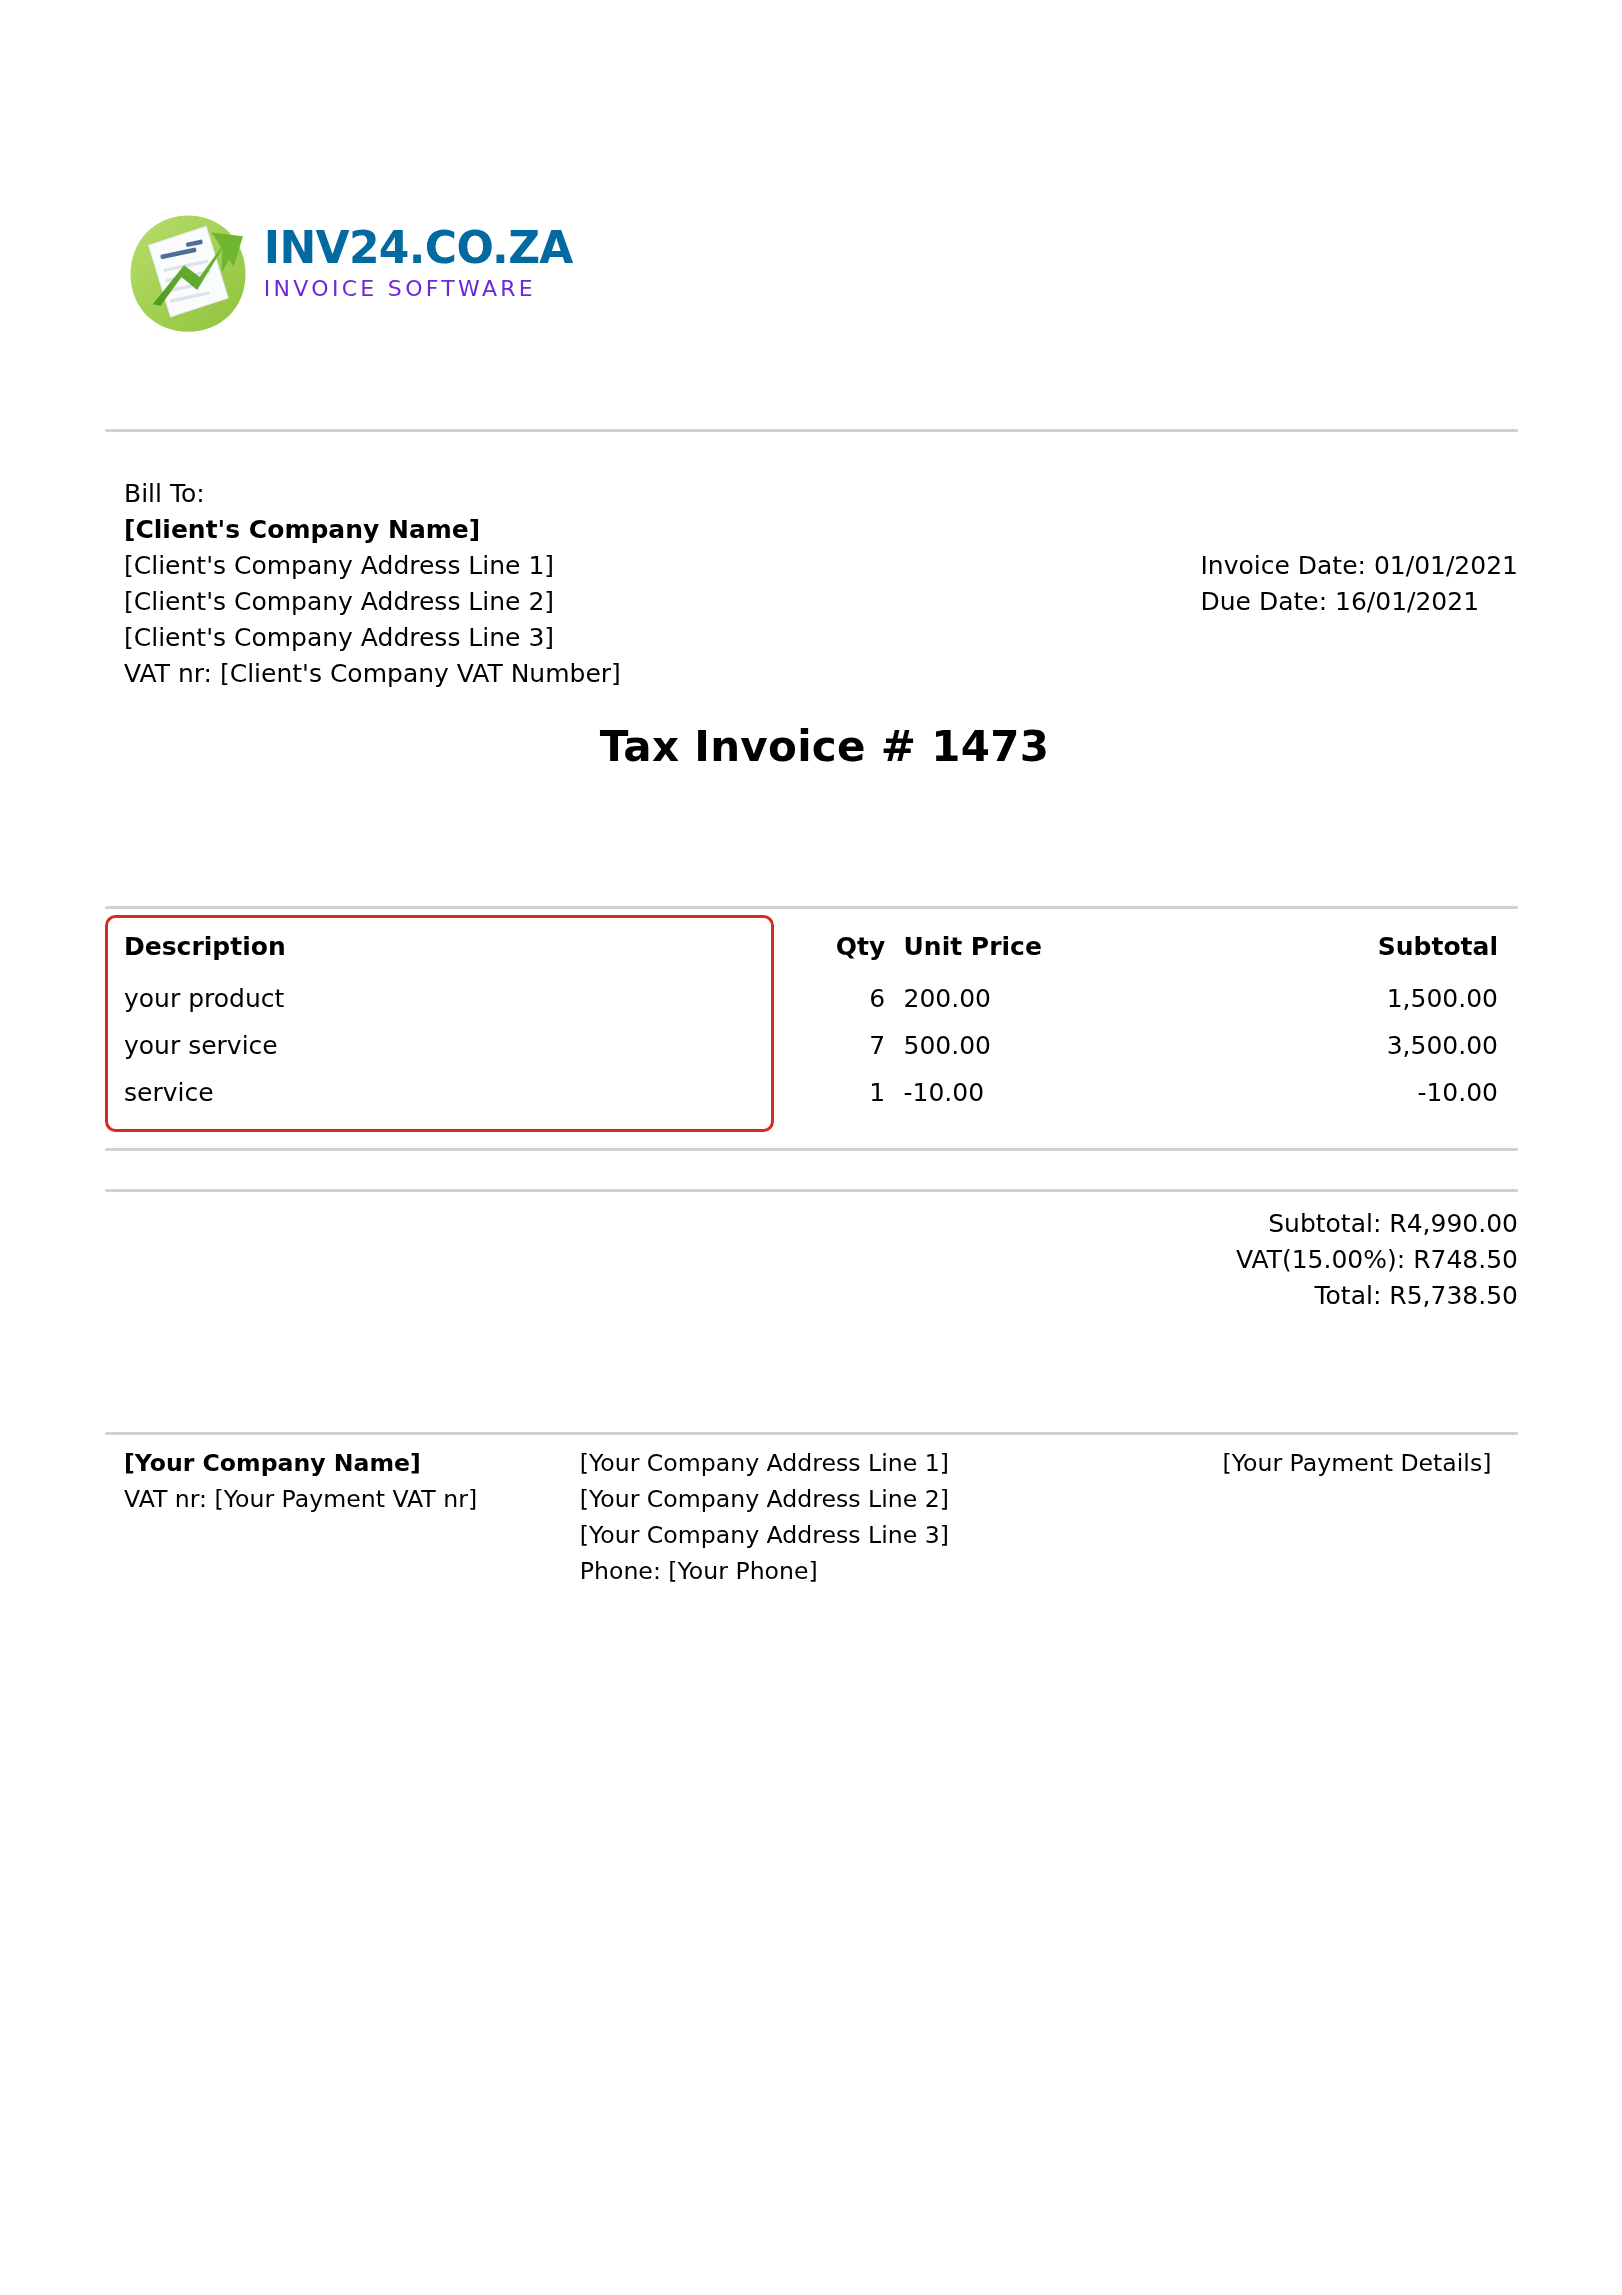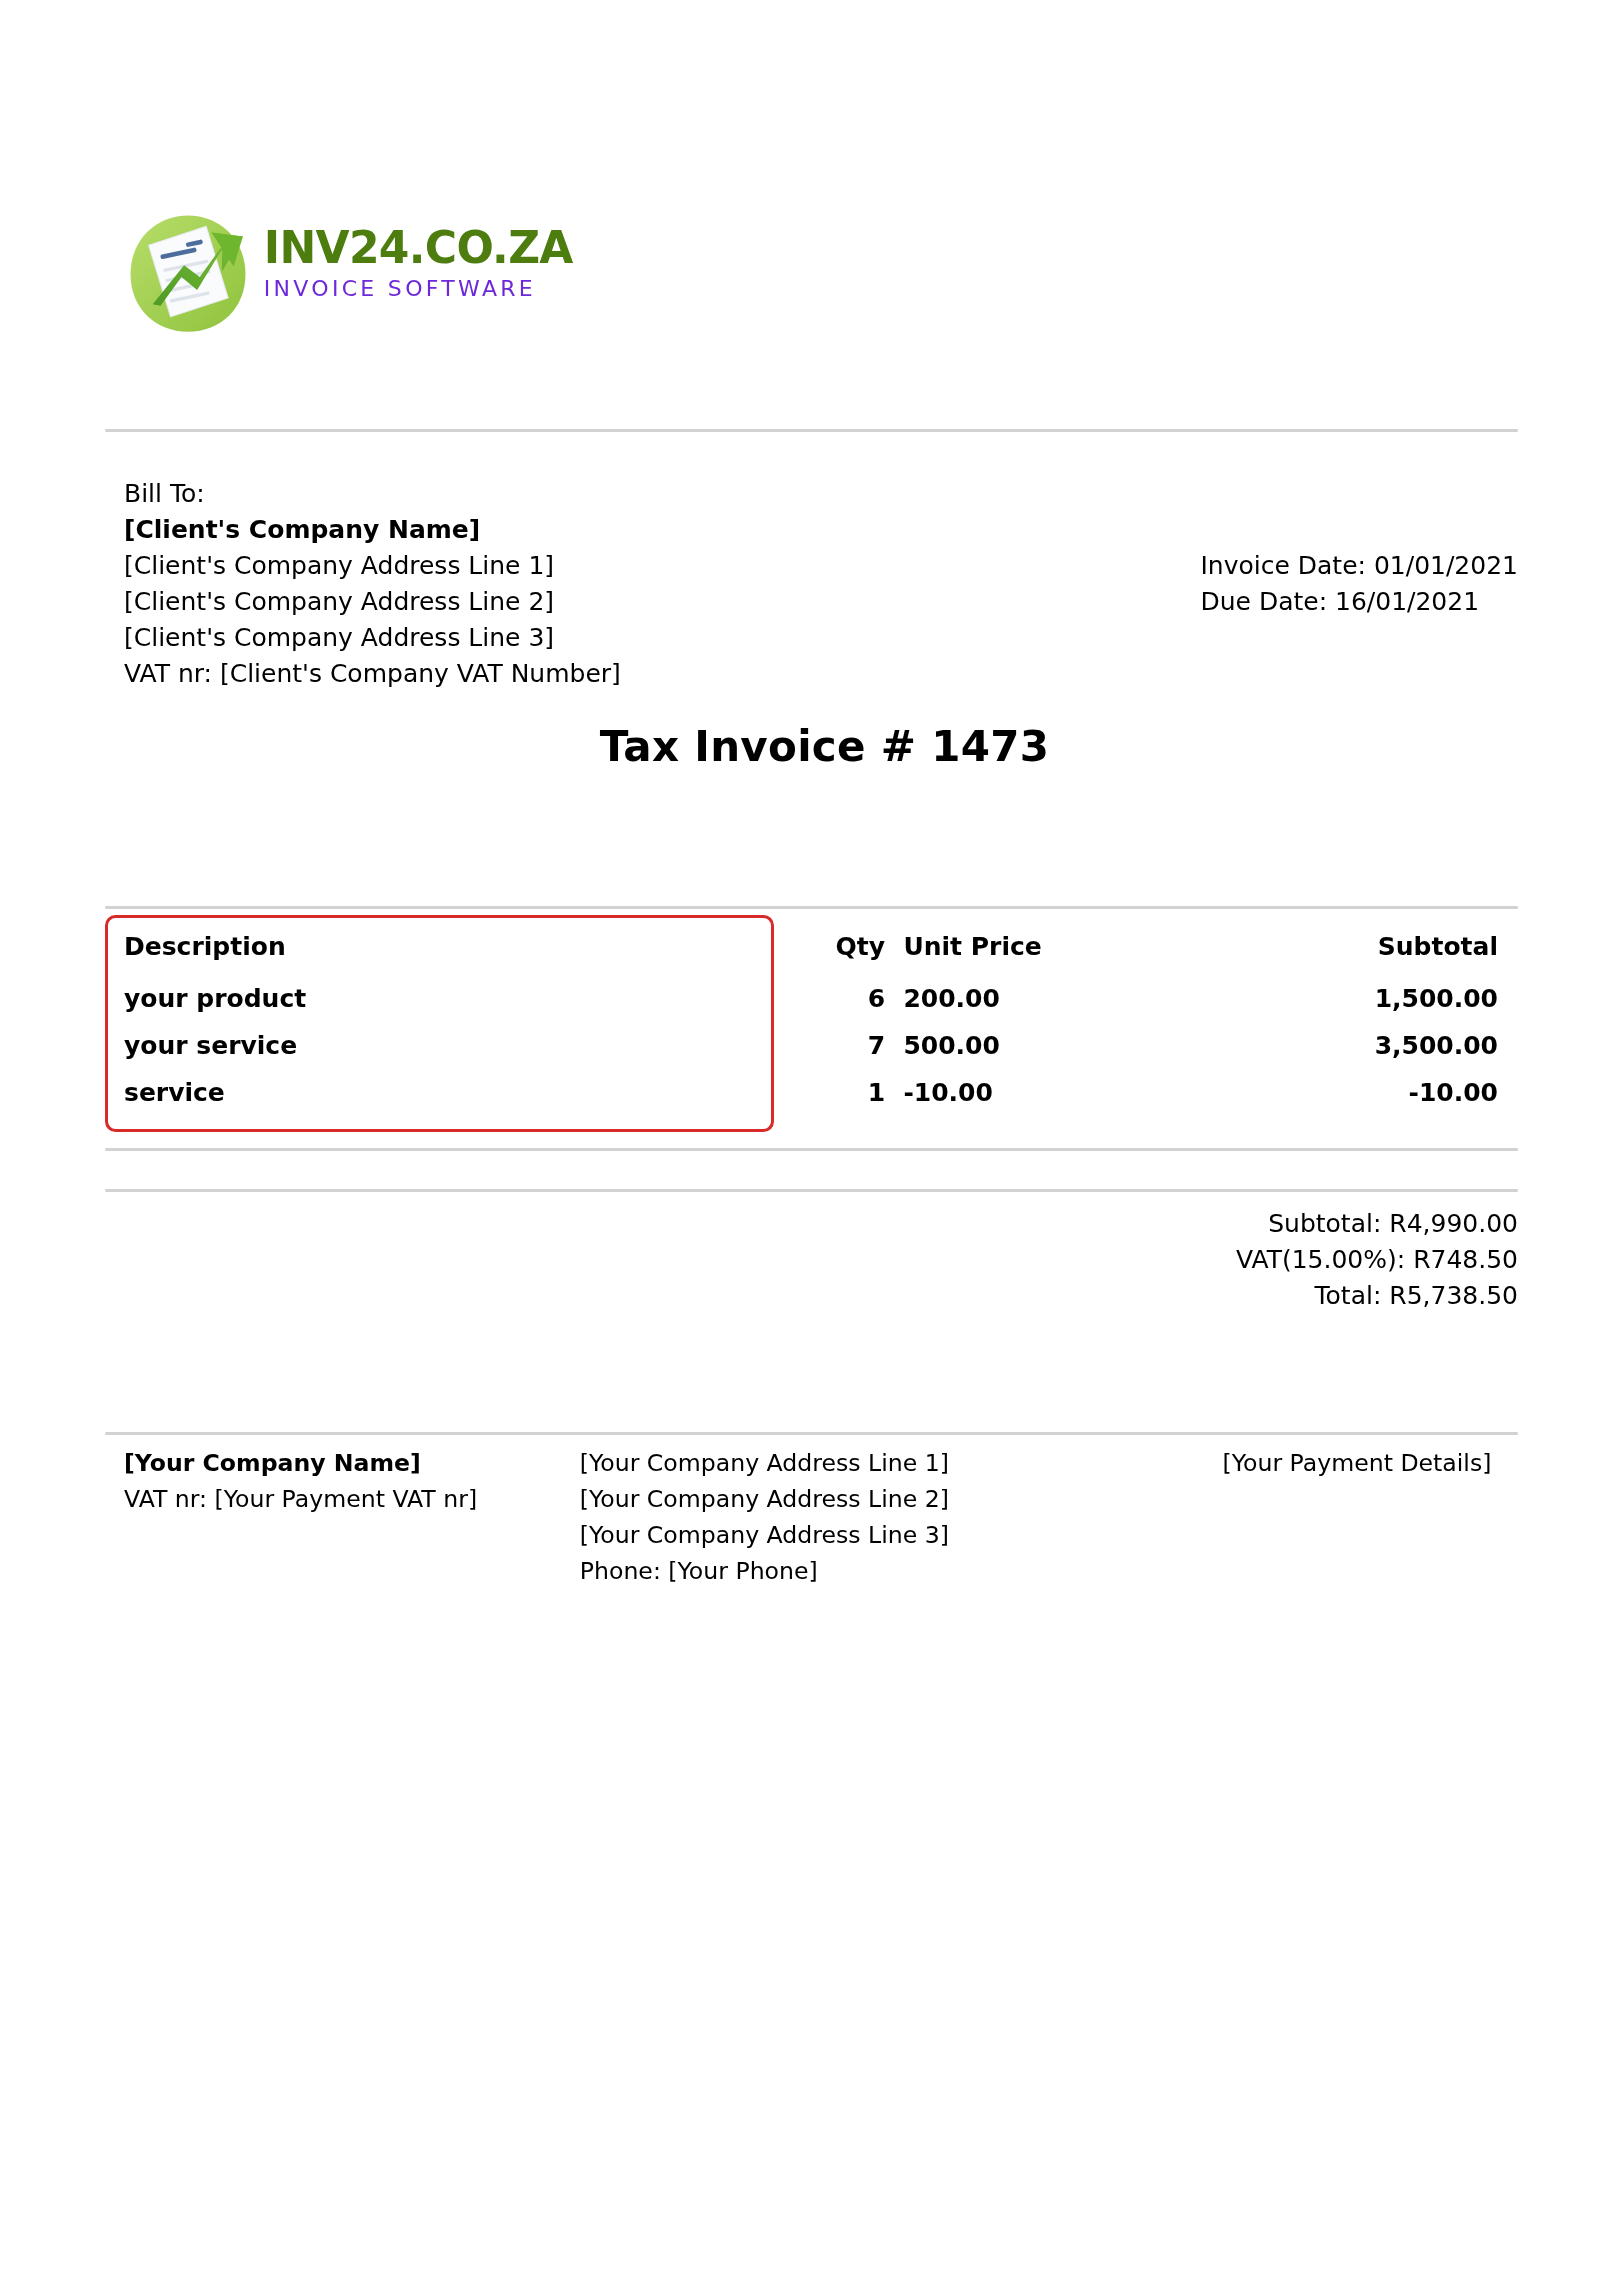--- a/index.html
+++ b/index.html
@@ -36,21 +36,21 @@
   }
   .logo-text {
     margin-left: 11.8px;
     margin-top: 18.3px;
   }
   .logo-title {
     font-family: "DejaVu Sans", sans-serif;
     font-size: 44px;
     font-weight: bold;
     letter-spacing: -0.7px;
-    color: #4d7c0f;
+    color: #0369a1;
     line-height: 1;
     white-space: nowrap;
   }
   .logo-sub {
     font-family: "DejaVu Sans", sans-serif;
     font-size: 22px;
     font-weight: normal;
     letter-spacing: 3.3px;
     color: #6d28d9;
     line-height: 1;
@@ -122,21 +122,20 @@
     vertical-align: top;
   }
   .items thead th {
     font-weight: bold;
     height: 56px;
     line-height: 56px;
   }
   .items tbody td {
     height: 47px;
     line-height: 47px;
-    font-weight: bold;
   }
   .col-desc  { width: 635px; text-align: left;  }
   .col-qty   { width: 137px; text-align: right; padding-right: 18.3px !important; }
   .col-price { width: 288px; text-align: left; }
   .col-sub   { width: 314px; text-align: right; }
 
   
   .highlight-box {
     position: absolute;
     left: 105px;

